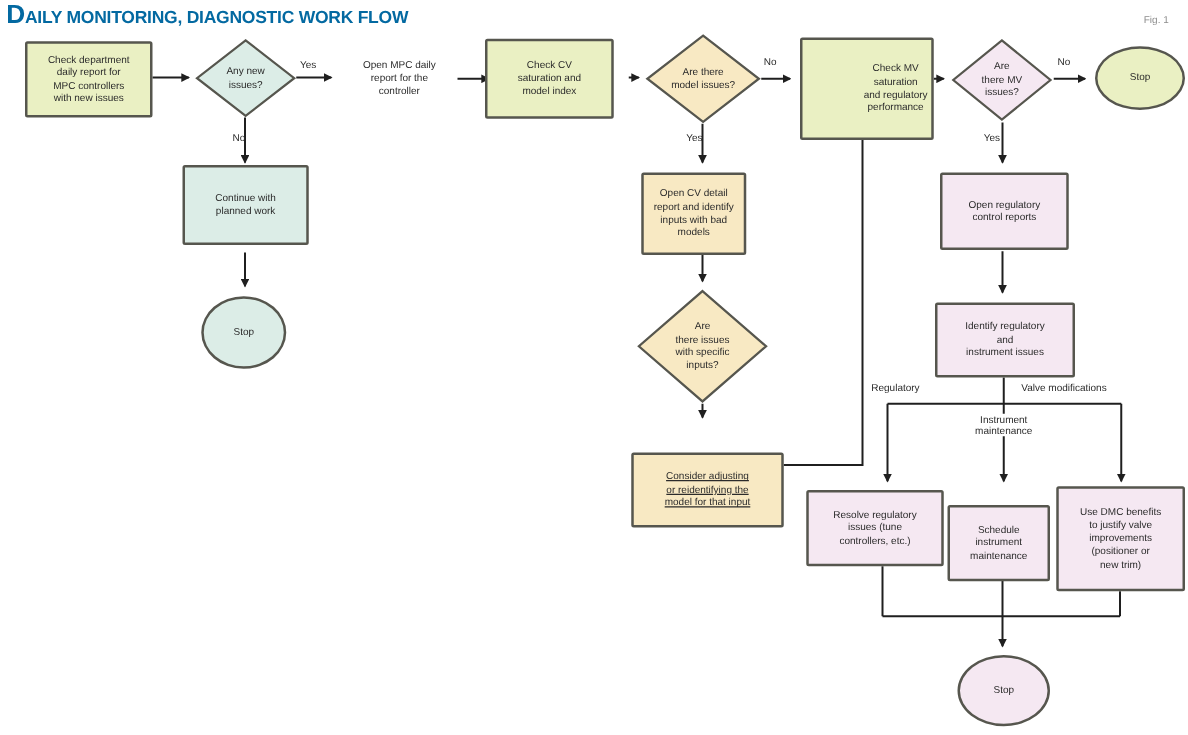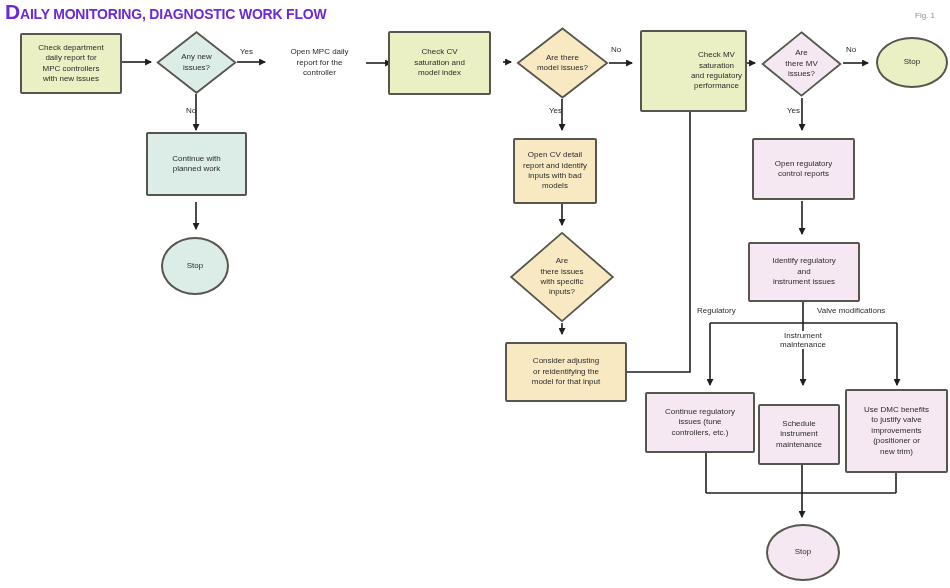--- a/index.html
+++ b/index.html
@@ -1,20 +1,20 @@
 <!DOCTYPE html>
 <html style="--green: #eaf0c3; --mint: #dcede7; --tan: #f8e9c3; --pink: #f5e8f2; --border: #56564e; --line: #1f1f1f;"><head>
 <meta charset="utf-8">
 <style>
   * { margin:0; padding:0; box-sizing:border-box; }
   html,body { background:#ffffff; font-family:"Liberation Sans", sans-serif; }
   .canvas { position:relative; width:950px; height:588px; background:#fff; overflow:hidden; }
 
   .title { position:absolute; left:5px; top:0px; font-weight:bold; text-transform:uppercase;
-           color:#6d28d9; font-size:14px; letter-spacing:-0.2px; }
+           color:#0369a1; font-size:14px; letter-spacing:-0.2px; }
   .title::first-letter { font-size:21px; }
   .fig { position:absolute; left:915px; top:11px; font-size:8px; color:#8d8d8d; }
 
   svg.wires { position:absolute; left:0; top:0; width:950px; height:588px; pointer-events:none; }
   .wires path { stroke:var(--line,#1f1f1f); stroke-width:1.6; fill:none; }
 
   .node { position:absolute; display:flex; align-items:center; justify-content:center;
           text-align:center; font-size:8px; color:#2b2b2b; line-height:1.3; padding:2px; }
   .txt  { white-space:pre-line; position:relative; }
   .rect    { border:2px solid var(--border,#56564e); border-radius:2px; }
@@ -150,39 +150,39 @@
   <div class="node diamond c-tan" style="left:509px; top:231px; width:106px; height:92px;">
     <svg viewBox="0 0 100 100" preserveAspectRatio="none">
       <polygon points="50,2 98,50 50,98 2,50" vector-effect="non-scaling-stroke"></polygon>
     </svg>
     <span class="txt">Are
 there issues
 with specific
 inputs?</span>
   </div>
 
-  <div class="node rect c-tan" style="left:505px; top:342px; width:122px; height:60px;">
+  <div class="node rect c-tan" style="left:505px; top:362px; width:122px; height:60px;text-decoration:underline;">
     <span class="txt">Consider adjusting
 or reidentifying the
 model for that input</span>
   </div>
 
   <div class="node rect c-pink" style="left:752px; top:138px; width:103px; height:62px;">
     <span class="txt">Open regulatory
 control reports</span>
   </div>
 
   <div class="node rect c-pink" style="left:748px; top:242px; width:112px; height:60px;">
     <span class="txt">Identify regulatory
 and
 instrument issues</span>
   </div>
 
   <div class="node rect c-pink" style="left:645px; top:392px; width:110px; height:61px;">
-    <span class="txt">Continue regulatory
+    <span class="txt">Resolve regulatory
 issues (tune
 controllers, etc.)</span>
   </div>
 
   <div class="node rect c-pink" style="left:758px; top:404px; width:82px; height:61px;">
     <span class="txt">Schedule
 instrument
 maintenance</span>
   </div>
 

